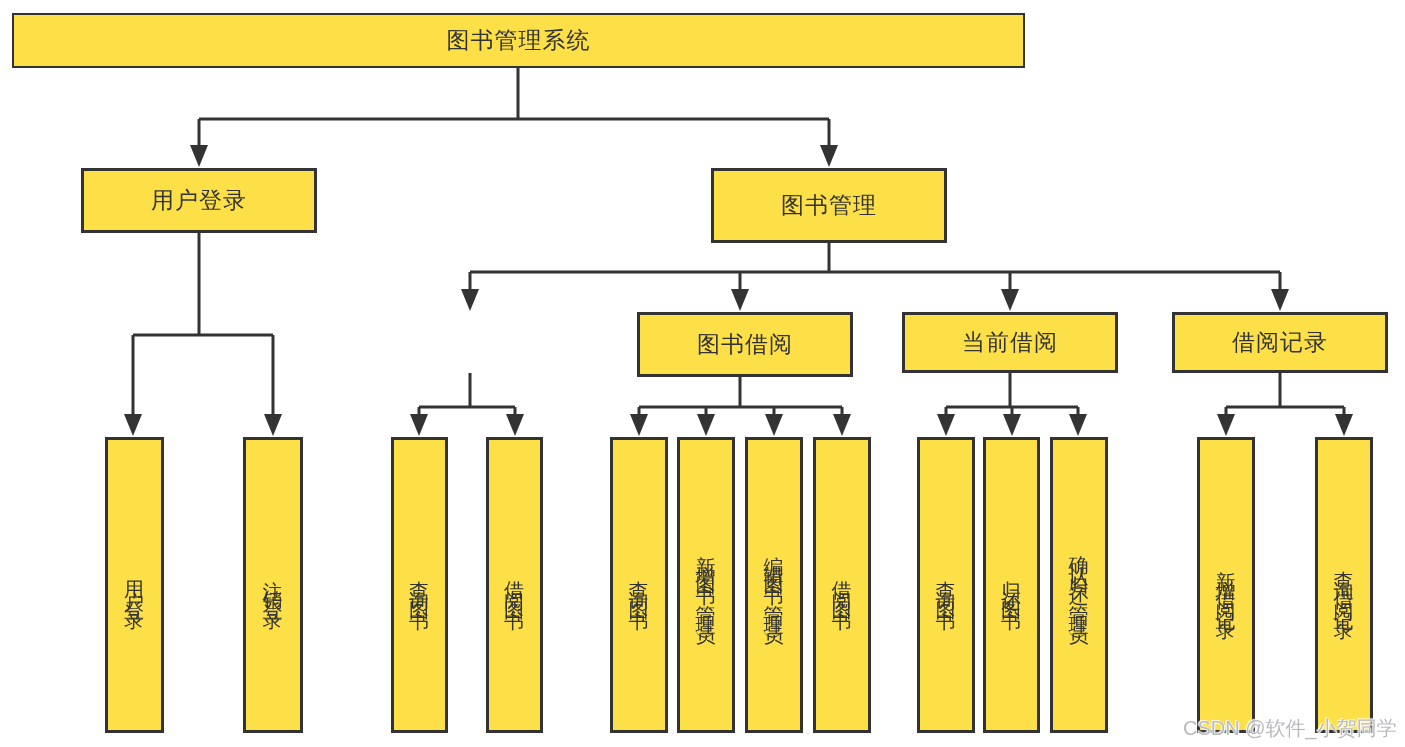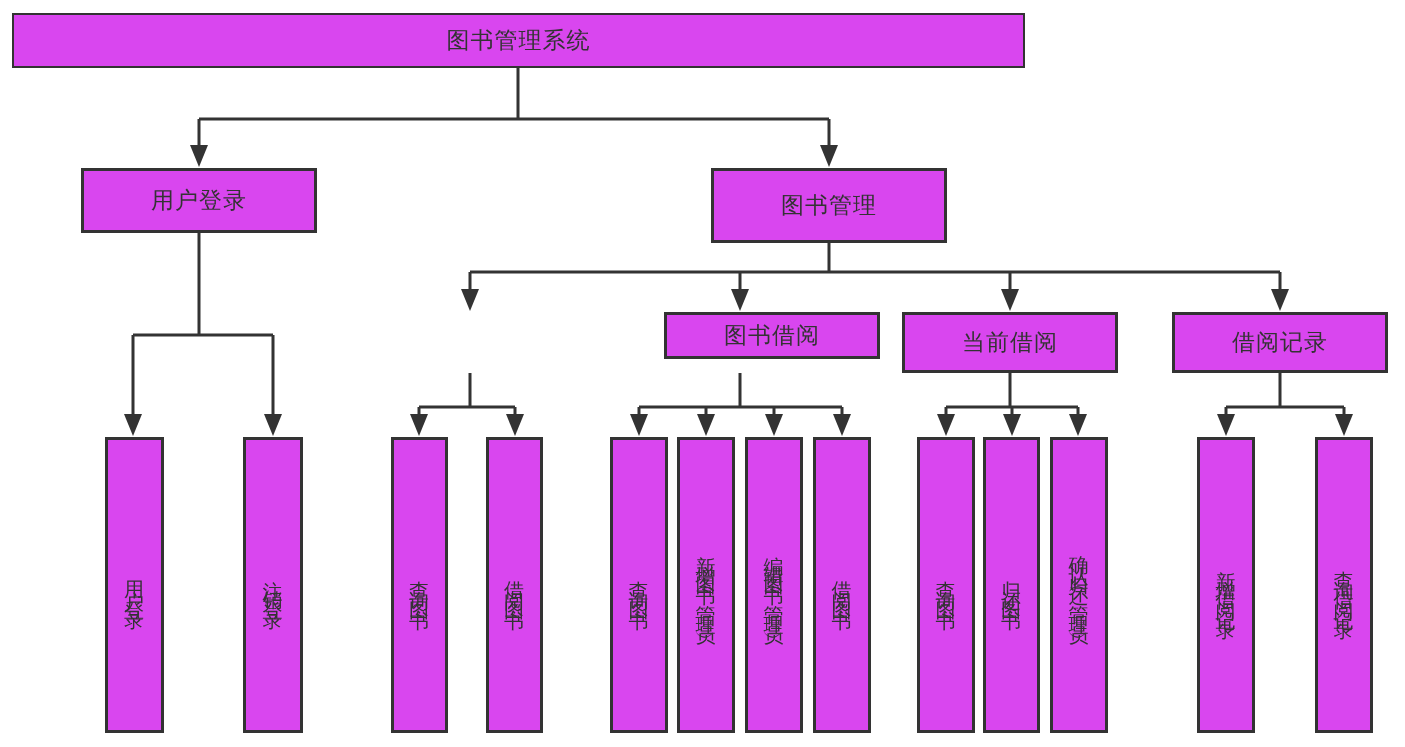--- a/index.html
+++ b/index.html
@@ -18,21 +18,21 @@
   .edges {
     position: absolute;
     left: 0;
     top: 0;
     pointer-events: none;
   }
   .node {
     position: absolute;
     box-sizing: border-box;
     border: 3px solid #333333;
-    background: #d946ef;
+    background: #fde047;
     display: flex;
     align-items: center;
     justify-content: center;
     color: #333333;
   }
   .node.root {
     border-width: 2px;
   }
   .h .lbl {
     font-size: 23px;
@@ -98,21 +98,21 @@
     <span class="lbl">图书管理系统</span>
   </div>
 
   <div class="node h" style="left:81px;top:168px;width:236px;height:65px">
     <span class="lbl">用户登录</span>
   </div>
   <div class="node h" style="left:711px;top:168px;width:236px;height:75px">
     <span class="lbl">图书管理</span>
   </div>
 
-  <div class="node h" style="left:664px;top:312px;width:216px;height:47px">
+  <div class="node h" style="left:637px;top:312px;width:216px;height:65px">
     <span class="lbl">图书借阅</span>
   </div>
   <div class="node h" style="left:1172px;top:312px;width:216px;height:61px">
     <span class="lbl">借阅记录</span>
   </div>
   <div class="node h" style="left:902px;top:312px;width:216px;height:61px">
     <span class="lbl">当前借阅</span>
   </div>
 
   <div class="node" style="left:105px;top:437px;width:59px;height:296px">
@@ -152,14 +152,15 @@
     <span class="vtext">确认归还（管理员）</span>
   </div>
 
   <div class="node" style="left:1197px;top:437px;width:58px;height:296px">
     <span class="vtext">新增借阅记录</span>
   </div>
   <div class="node" style="left:1315px;top:437px;width:58px;height:296px">
     <span class="vtext">查询借阅记录</span>
   </div>
 
+  <div class="watermark">CSDN @软件_小贺同学</div>
 
 </div>
 
 </body></html>

